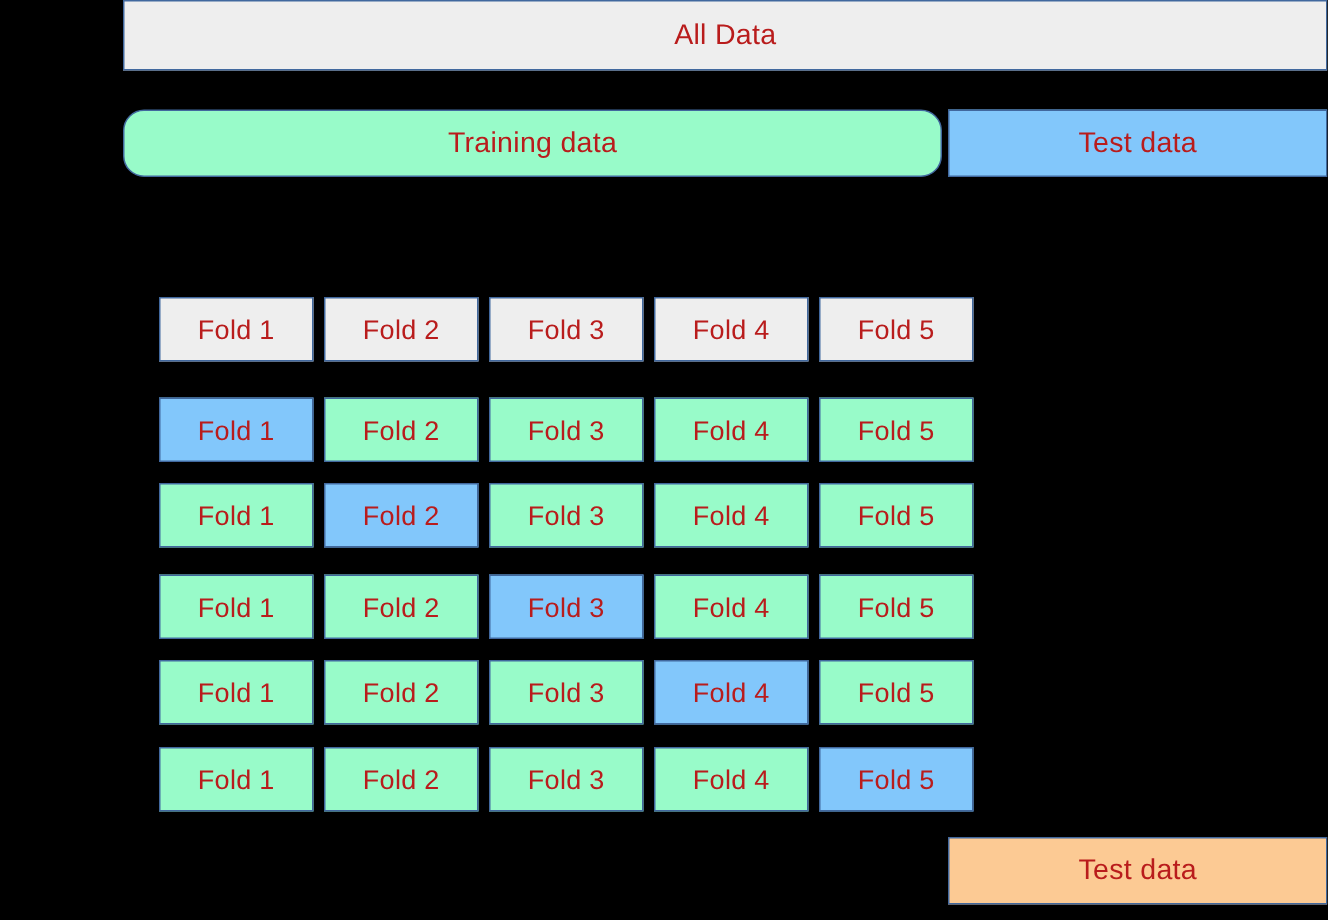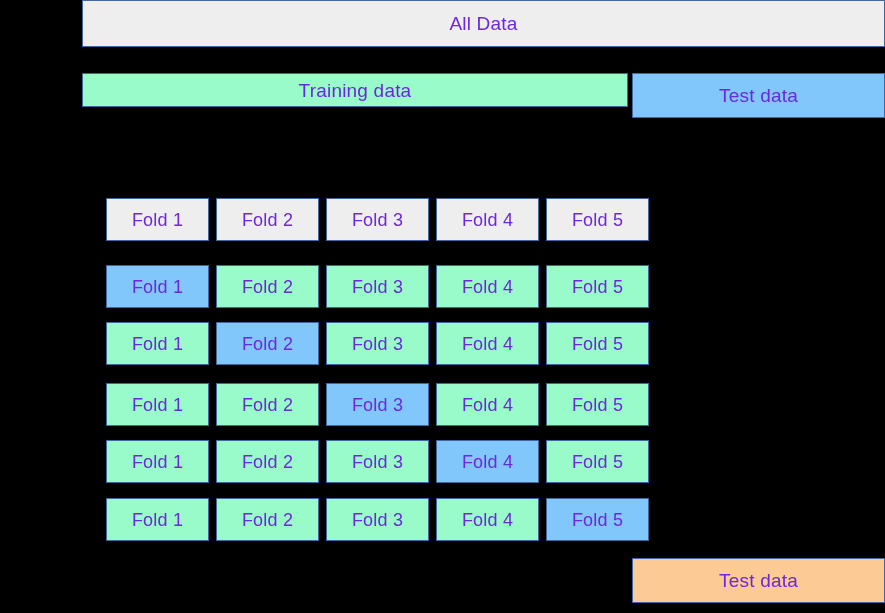--- a/index.html
+++ b/index.html
@@ -15,37 +15,37 @@
     overflow: hidden;
     font-family: "Liberation Sans", "DejaVu Sans", sans-serif;
   }
   .box {
     position: absolute;
     box-sizing: border-box;
     border: 1px solid #41689e;
     display: flex;
     align-items: center;
     justify-content: center;
-    color: #6d28d9;
+    color: #b91c1c;
     font-size: 19px;
     line-height: 1;
     white-space: nowrap;
     letter-spacing: 0.2px;
   }
   .box.fold {
     font-size: 18px;
     margin-left: 24px;
   }
 </style>
 </head>
 <body>
 
 <div id="canvas">
     <div class="box" style="left: 82px; top: 0px; width: 803px; height: 47px; background: rgb(238, 238, 238);">All Data</div>
-    <div class="box" style="left: 82px; top: 73px; width: 546px; height: 34px; background: rgb(152, 251, 201);">Training data</div>
+    <div class="box" style="left: 82px; top: 73px; width: 546px; height: 45px; background: rgb(152, 251, 201); border-radius: 14px;">Training data</div>
     <div class="box" style="left: 632px; top: 73px; width: 253px; height: 45px; background: rgb(130, 199, 251);">Test data</div>
     <div class="box fold" style="left: 82px; top: 198px; width: 103px; height: 43px; background: rgb(238, 238, 238);">Fold 1</div>
     <div class="box fold" style="left: 192px; top: 198px; width: 103px; height: 43px; background: rgb(238, 238, 238);">Fold 2</div>
     <div class="box fold" style="left: 302px; top: 198px; width: 103px; height: 43px; background: rgb(238, 238, 238);">Fold 3</div>
     <div class="box fold" style="left: 412px; top: 198px; width: 103px; height: 43px; background: rgb(238, 238, 238);">Fold 4</div>
     <div class="box fold" style="left: 522px; top: 198px; width: 103px; height: 43px; background: rgb(238, 238, 238);">Fold 5</div>
     <div class="box fold" style="left: 82px; top: 265px; width: 103px; height: 43px; background: rgb(130, 199, 251);">Fold 1</div>
     <div class="box fold" style="left: 192px; top: 265px; width: 103px; height: 43px; background: rgb(152, 251, 201);">Fold 2</div>
     <div class="box fold" style="left: 302px; top: 265px; width: 103px; height: 43px; background: rgb(152, 251, 201);">Fold 3</div>
     <div class="box fold" style="left: 412px; top: 265px; width: 103px; height: 43px; background: rgb(152, 251, 201);">Fold 4</div>

